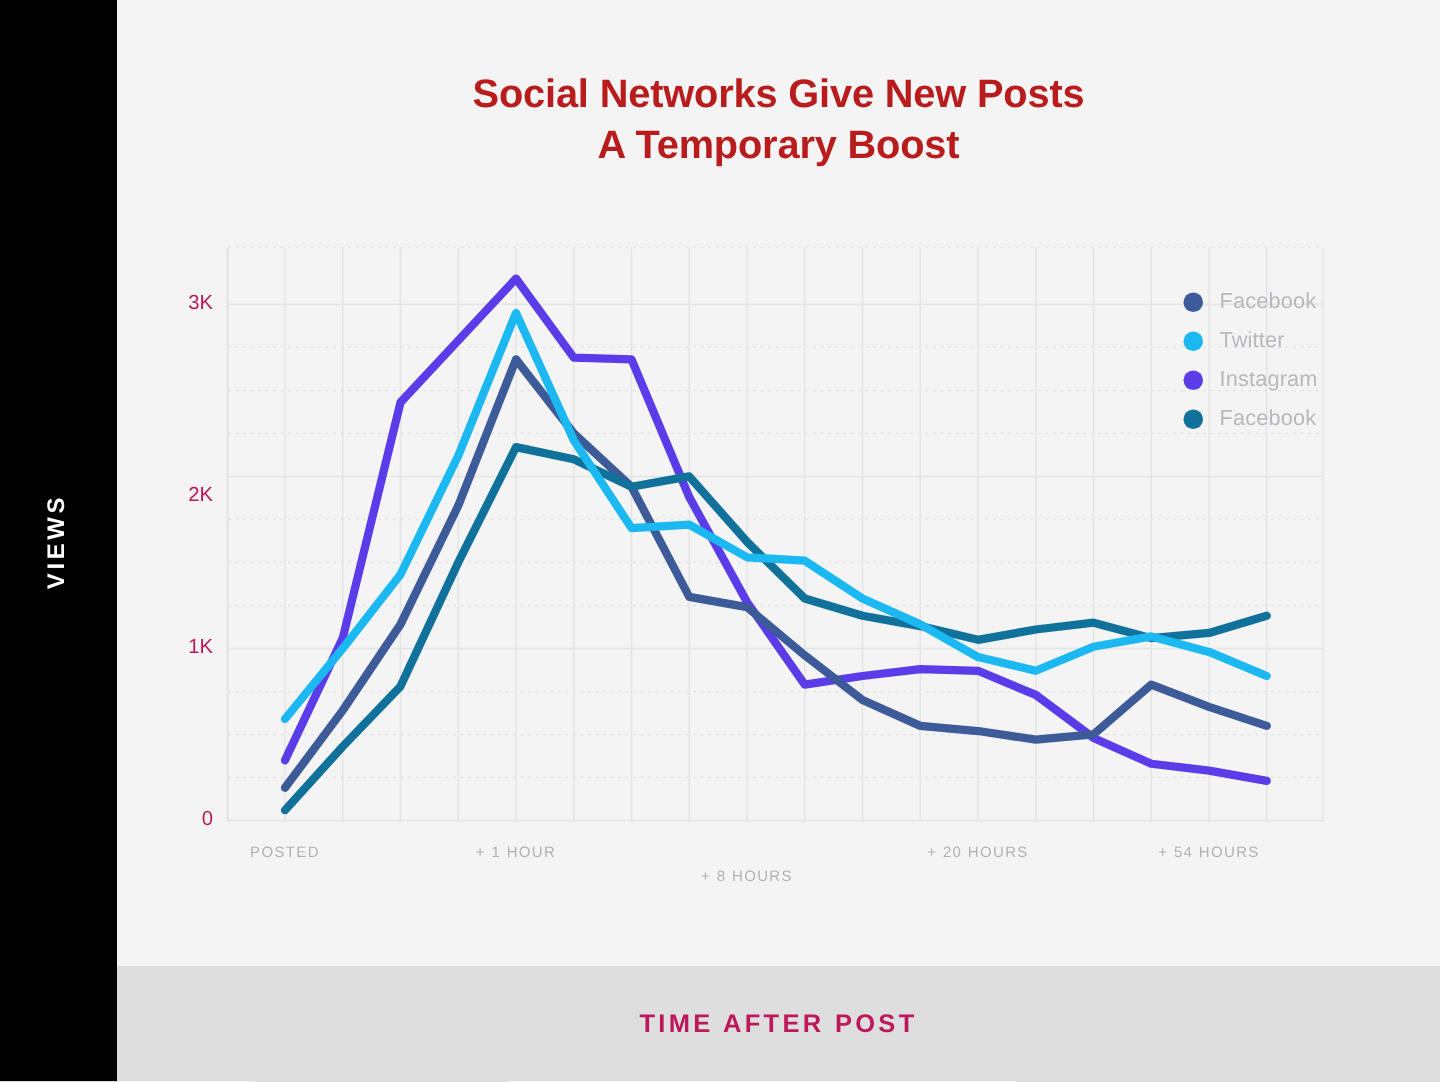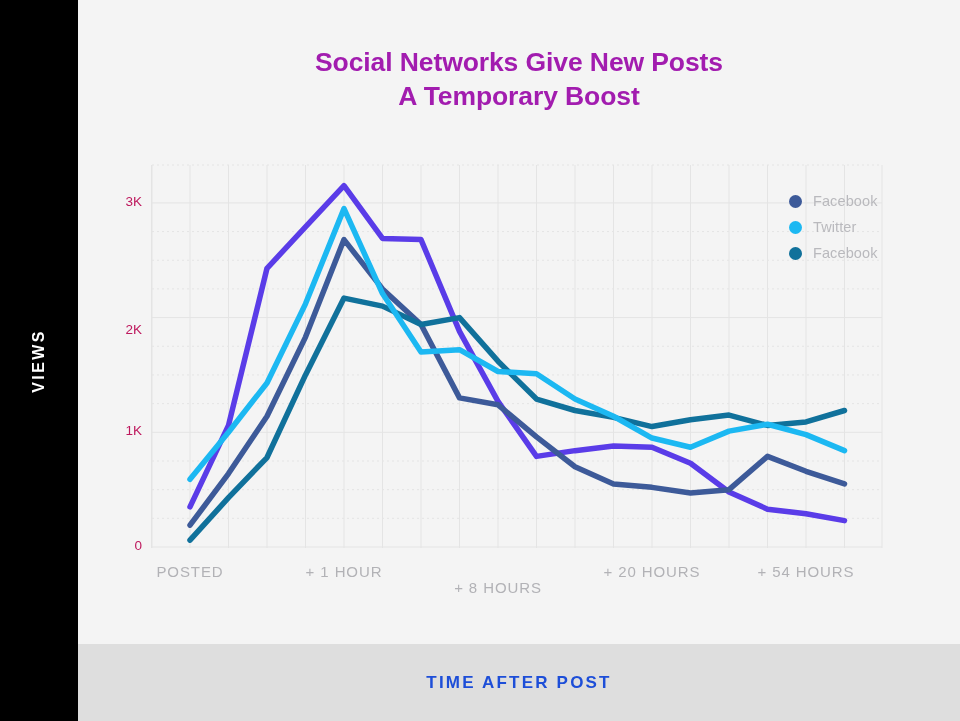--- a/index.html
+++ b/index.html
@@ -62,38 +62,38 @@
     left: 78px;
     top: 644px;
     width: 882px;
     height: 77px;
     background: #dedede;
     display: flex;
     align-items: center;
     justify-content: center;
   }
   #x-axis-title {
-    color: #1d4ed8;
+    color: #be185d;
     font-size: 17px;
     font-weight: 700;
     letter-spacing: 2.2px;
     font-family: "Liberation Sans", sans-serif;
   }
 
   
   #title-block {
     position: absolute;
     left: 78px;
     top: 46px;
     width: 882px;
     text-align: center;
     pointer-events: none;
   }
   #chart-title {
-    color: #a21caf;
+    color: #b91c1c;
     font-size: 26.5px;
     font-weight: 700;
     line-height: 1.28;
     letter-spacing: -0.1px;
     font-family: "Liberation Sans", sans-serif;
     white-space: pre-line;
   }
 
   
   #chart-area {
@@ -148,21 +148,21 @@
   #y-ticks {
     position: absolute;
     left: 100px;
     top: 0;
     width: 42px;
     height: 644px;
   }
   .x-tick {
     position: absolute;
     text-align: center;
-    font-size: 15px;
+    font-size: 10px;
     color: #b2b2b6;
     letter-spacing: 0.9px;
     font-family: "Liberation Sans", sans-serif;
     white-space: nowrap;
     transform: translateX(-50%);
   }
   #x-ticks {
     position: absolute;
     left: 0; top: 0;
     width: 960px; height: 721px;
@@ -251,20 +251,24 @@
   <div id="legend">
       <div class="legend-row">
         <span class="legend-dot" style="background: rgb(61, 90, 153);"></span>
         <span class="legend-label">Facebook</span>
       </div>
       <div class="legend-row">
         <span class="legend-dot" style="background: rgb(28, 184, 242);"></span>
         <span class="legend-label">Twitter</span>
       </div>
       <div class="legend-row">
+        <span class="legend-dot" style="background: rgb(90, 60, 232);"></span>
+        <span class="legend-label">Instagram</span>
+      </div>
+      <div class="legend-row">
         <span class="legend-dot" style="background: rgb(16, 113, 155);"></span>
         <span class="legend-label">Facebook</span>
       </div>
     </div>
 
   <div id="bottom-bar">
     <div id="x-axis-title">TIME AFTER POST</div>
   </div>
 
 </div>

